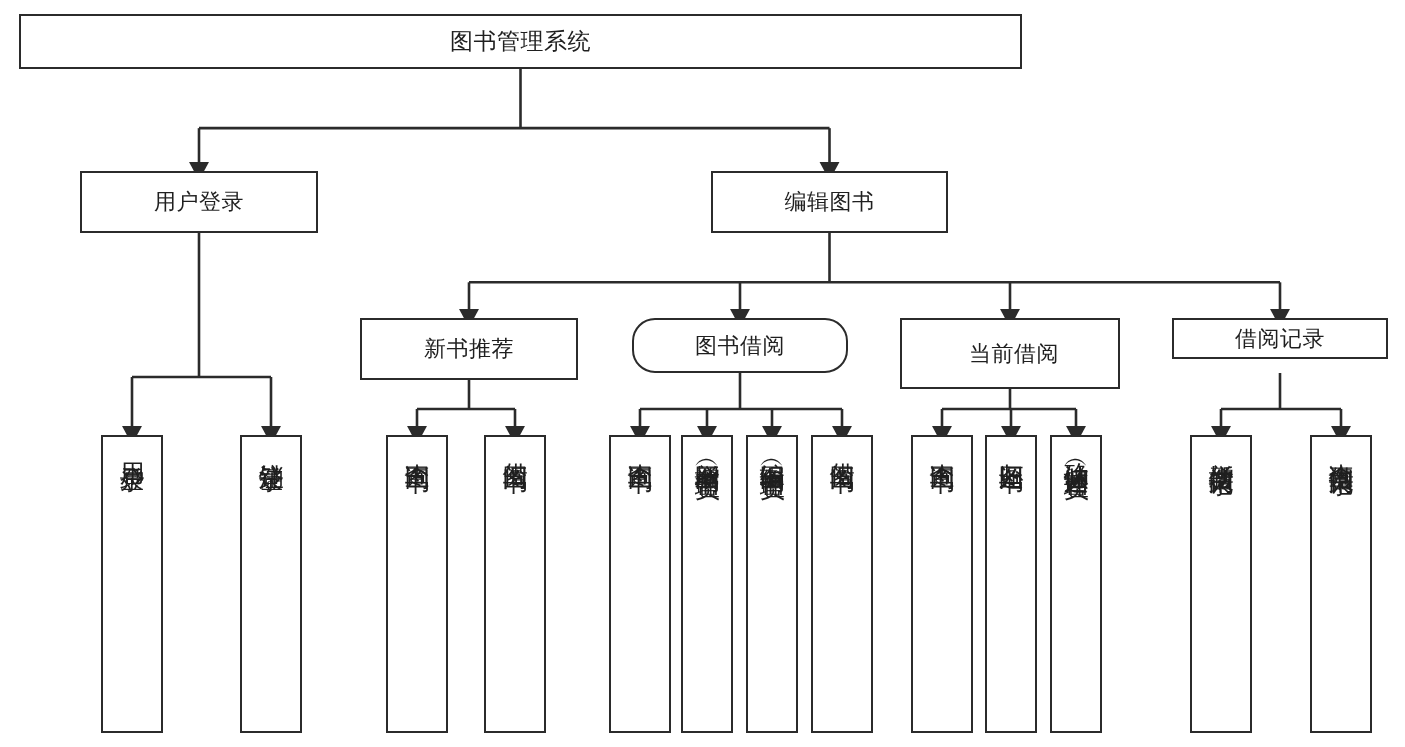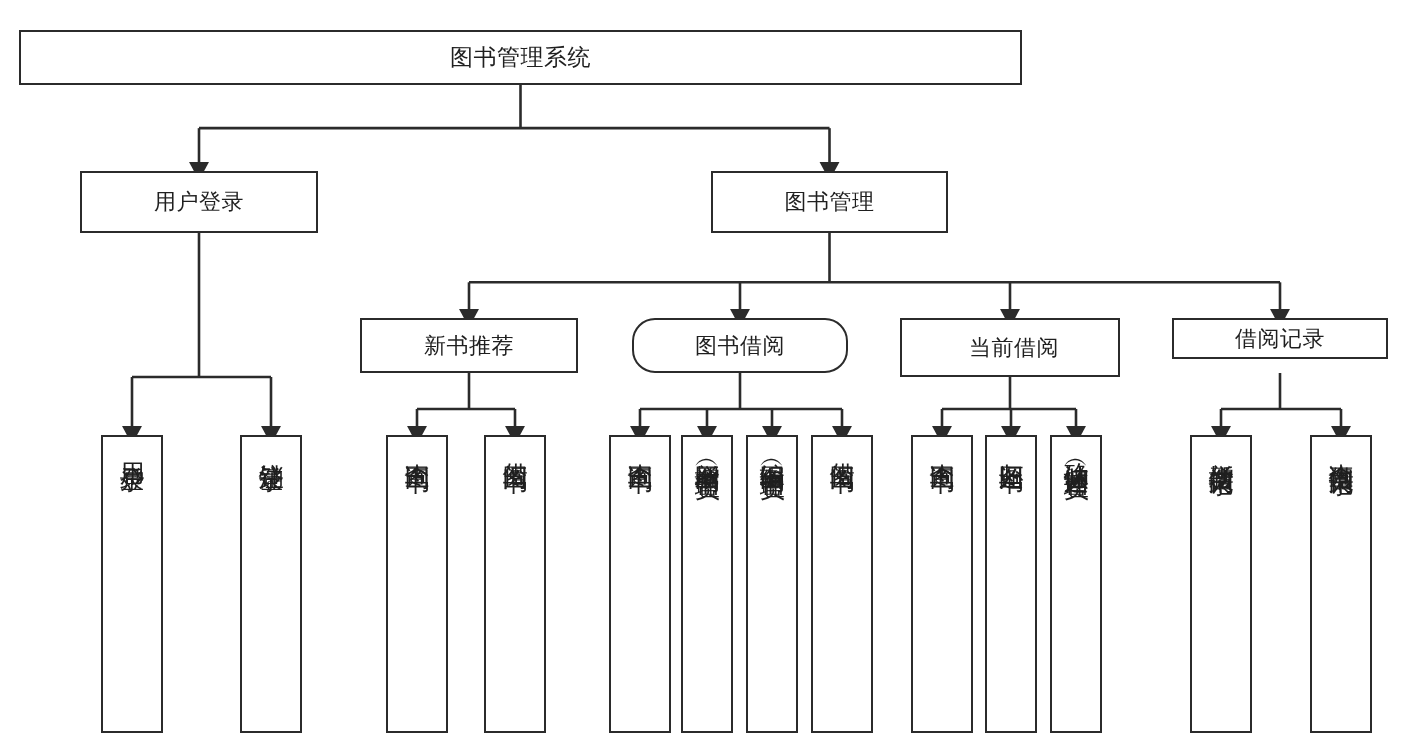--- a/index.html
+++ b/index.html
@@ -112,38 +112,38 @@
         <path d="M942,408.96 L942,434" marker-end="url(#arrowhead)"></path>
         <path d="M1011,408.96 L1011,434" marker-end="url(#arrowhead)"></path>
         <path d="M1076,408.96 L1076,434" marker-end="url(#arrowhead)"></path>
         <path d="M1280,373 L1280,408.96"></path>
         <path d="M1221,408.96 L1341,408.96"></path>
         <path d="M1221,408.96 L1221,434" marker-end="url(#arrowhead)"></path>
         <path d="M1341,408.96 L1341,434" marker-end="url(#arrowhead)"></path>
       </g>
   </svg>
 
-  <div class="node h root" style="left: 19px; top: 30px; width: 1003px; height: 55px;">
+  <div class="node h root" style="left: 19px; top: 14px; width: 1003px; height: 55px;">
     <span class="lbl">图书管理系统</span>
   </div>
 
   <div class="node h" style="left: 80px; top: 171px; width: 238px; height: 62px;">
     <span class="lbl">用户登录</span>
   </div>
   <div class="node h" style="left: 711px; top: 171px; width: 237px; height: 62px;">
-    <span class="lbl">图书管理</span>
+    <span class="lbl">编辑图书</span>
   </div>
 
-  <div class="node h" style="left: 360px; top: 318px; width: 218px; height: 55px;">
+  <div class="node h" style="left: 360px; top: 318px; width: 218px; height: 62px;">
     <span class="lbl">新书推荐</span>
   </div>
   <div class="node h" style="left: 632px; top: 318px; width: 216px; height: 55px; border-radius: 23px;">
     <span class="lbl">图书借阅</span>
   </div>
-  <div class="node h" style="left: 900px; top: 318px; width: 220px; height: 59px; padding-left: 8px;">
+  <div class="node h" style="left: 900px; top: 318px; width: 220px; height: 71px; padding-left: 8px;">
     <span class="lbl">当前借阅</span>
   </div>
   <div class="node h" style="left: 1172px; top: 318px; width: 216px; height: 41px;">
     <span class="lbl">借阅记录</span>
   </div>
 
   <div class="node v" style="left: 101px; top: 435px; width: 62px; height: 298px;">
     <span class="lbl">用户登录</span>
   </div>
   <div class="node v" style="left: 240px; top: 435px; width: 62px; height: 298px;">

